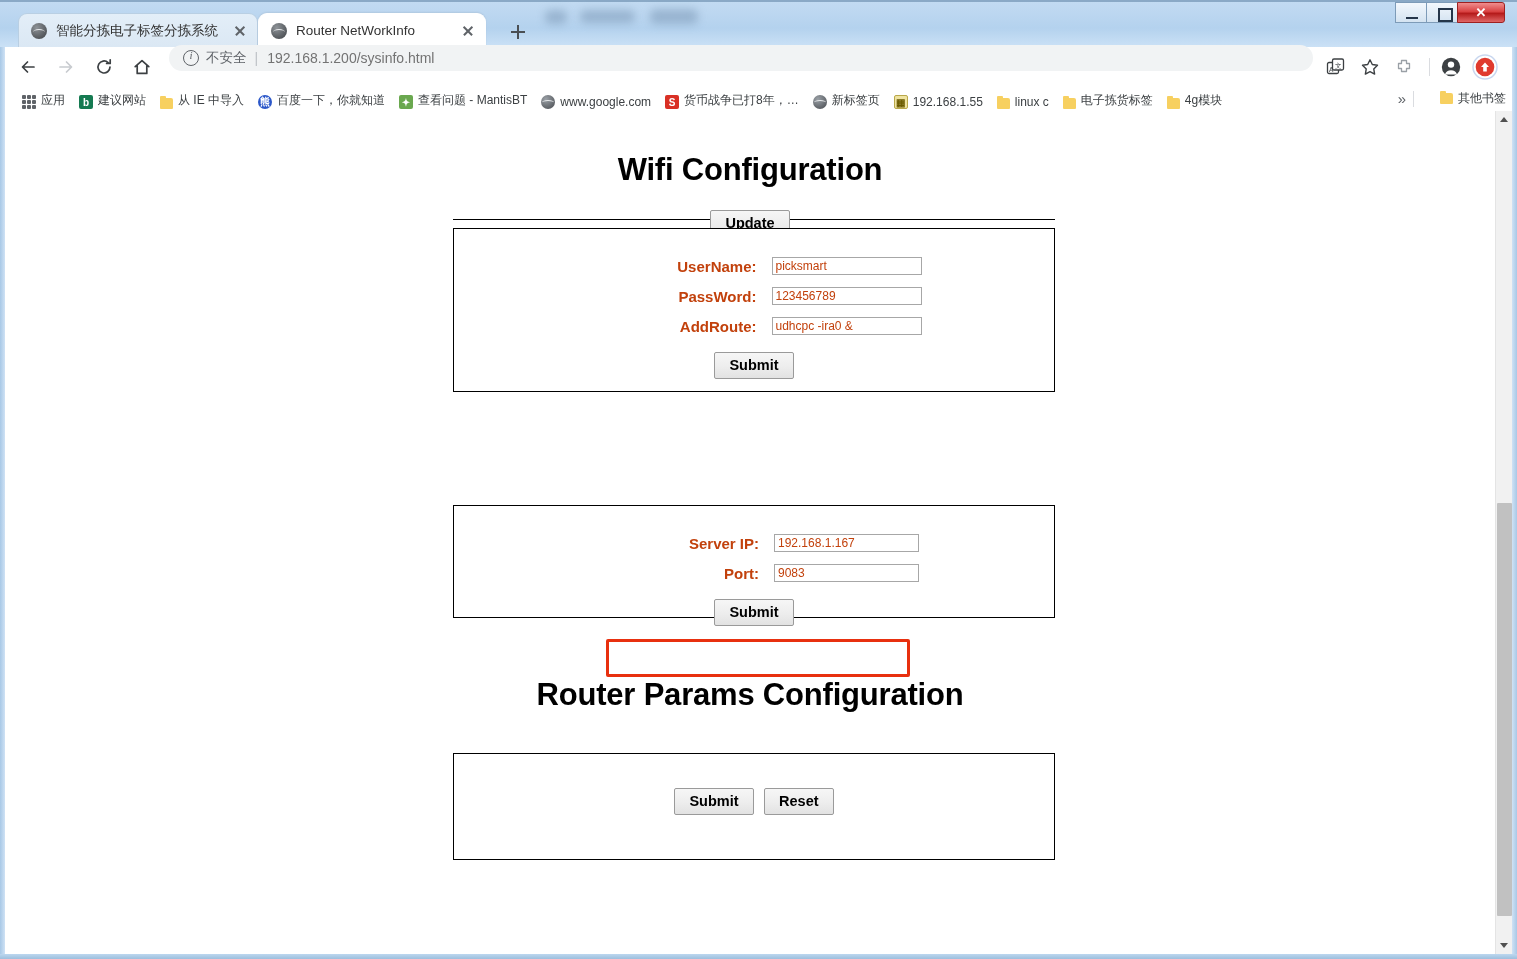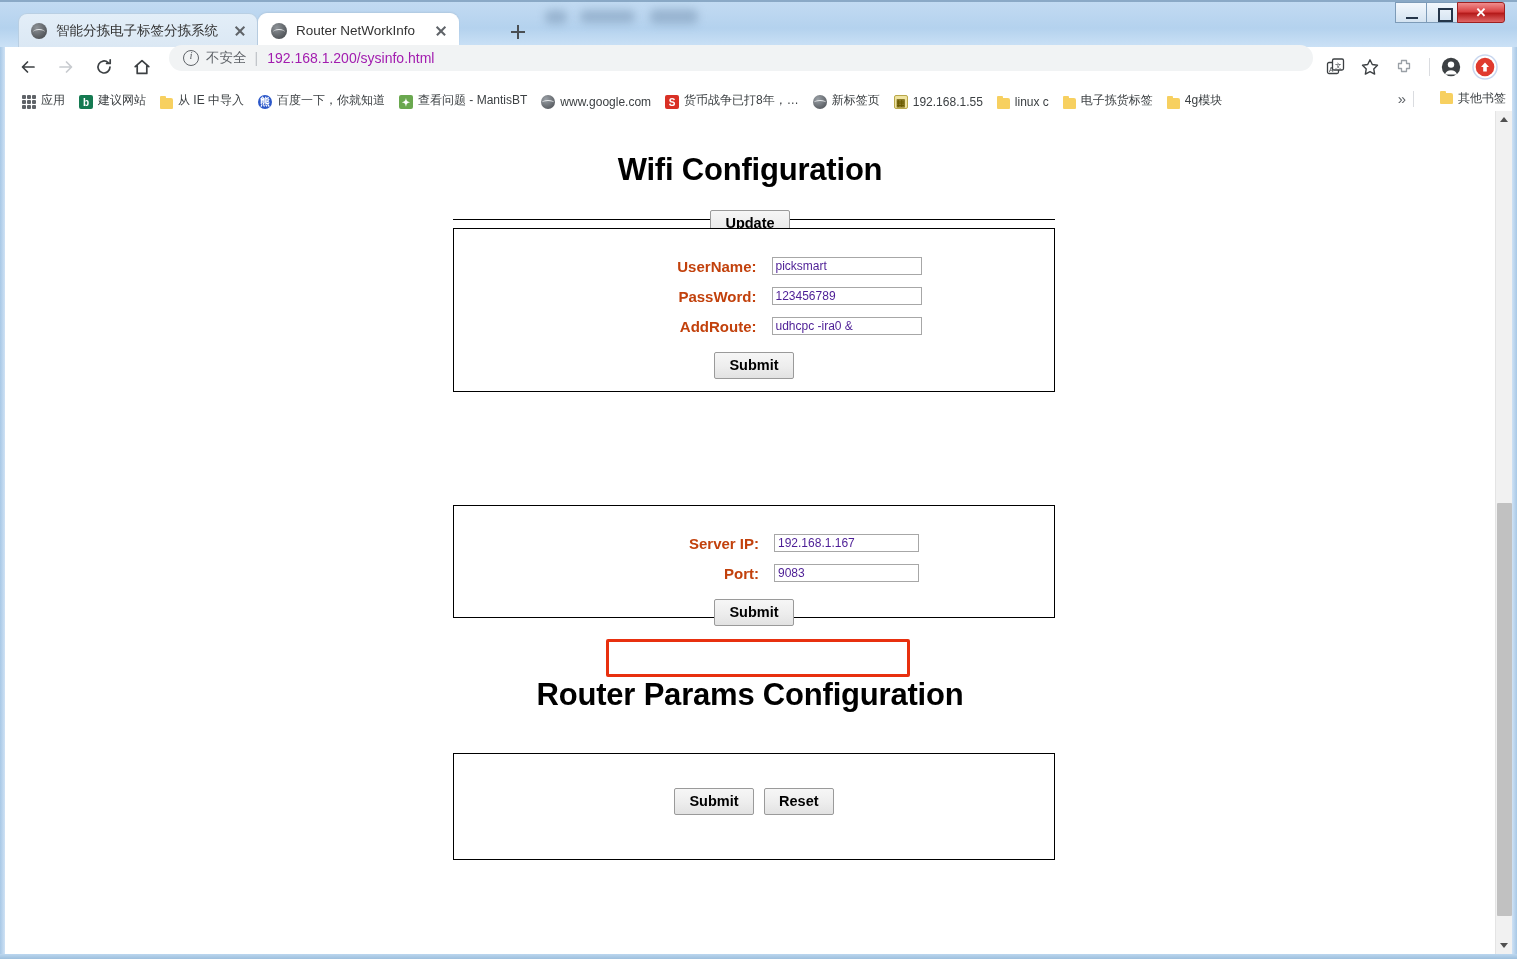--- a/index.html
+++ b/index.html
@@ -124,21 +124,21 @@
   #omni-info {
     width: 16px; height: 16px; border: 1.4px solid #5f6368; border-radius: 50%;
     margin-right: 7px; flex: 0 0 16px; position: relative;
   }
   #omni-info:after {
     content:"i"; position:absolute; left:0; right:0; top:-2px; text-align:center;
     font-size:11px; font-style:italic; color:#5f6368; font-family:"Liberation Serif",serif;
   }
   #omni-warn { color:#5f6368; font-size:13.5px; margin-right: 8px; }
   #omni-sep { color:#bdc1c6; margin-right: 9px; }
-  #omni-url { color:#a21caf; font-size:14px; }
+  #omni-url { color:#737373; font-size:14px; }
   .tbicon { width: 30px; height: 30px; margin-right: 4px; position: relative; cursor: pointer; flex:0 0 30px;}
 
   
   #bookmarks {
     position:absolute; left:5px; top:86px; width:1507px; height:25px;
     background:#ffffff; display:flex; align-items:center;
     font-size: 12px; color:#3c4043; white-space: nowrap; overflow:hidden;
   }
   .bm { display:flex; align-items:flex-end; padding: 0 7px; height:21px; cursor:pointer; flex:0 0 auto; }
   .bm-label { margin-left: 5px; }
@@ -199,21 +199,21 @@
   .formrow {
     display:flex; align-items:center; justify-content:center;
     height: 30px;
   }
   .flabel {
     color:#c2410c; font-weight:bold; font-size:15px;
     text-align:right; width:170px; padding-right:15px; flex:0 0 185px;
   }
   .finput {
     font-family:"Liberation Sans", sans-serif;
-    font-size:12px; color:#4c1d95;
+    font-size:12px; color:#c2410c;
     border:1px solid #a7a7a7; background:#fff;
     height:18px; padding:1px 3px; outline:none;
   }
   .btnrow { text-align:center; }
 
   
   #server-ip-highlight {
     position:absolute; left:601px; top:528px; width:304px; height:38px;
     border: 3px solid #e8300f; border-radius: 2px; pointer-events:none;
   }
@@ -252,21 +252,21 @@
     <div class="blurblob" style="left:545px;top:10px;width:22px;height:14px;"></div>
     <div class="blurblob" style="left:580px;top:10px;width:55px;height:13px;"></div>
     <div class="blurblob" style="left:650px;top:9px;width:48px;height:15px;"></div>
 
     <div class="tab inactive" style="left:18px;width:240px;">
       <span class="tab-favicon"></span>
       <span class="tab-title">智能分拣电子标签分拣系统</span>
       <span class="tab-close"></span>
     </div>
 
-    <div class="tab active" style="left:258px;width:201px;">
+    <div class="tab active" style="left:258px;width:228px;">
       <span class="tab-favicon"></span>
       <span class="tab-title">Router NetWorkInfo</span>
       <span class="tab-close"></span>
     </div>
 
     <div id="newtab"></div>
 
     <div id="wbtns">
       <div class="wbtn min"></div>
       <div class="wbtn max"></div>

